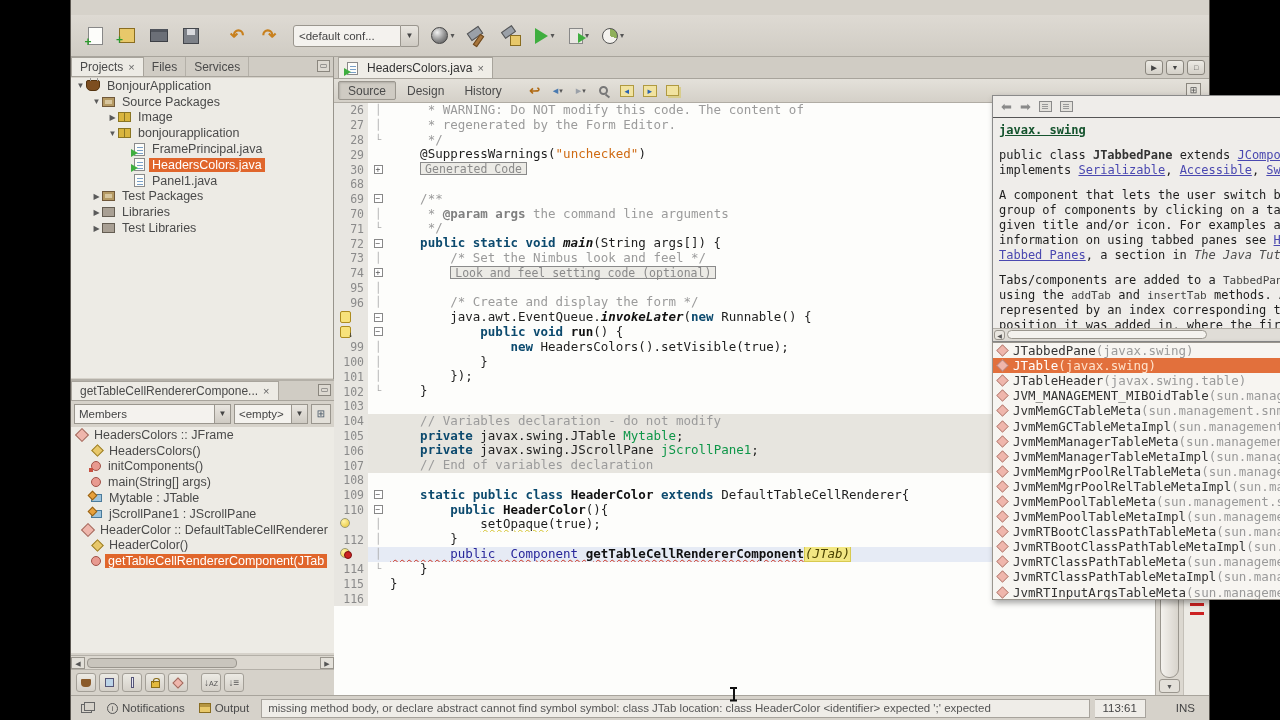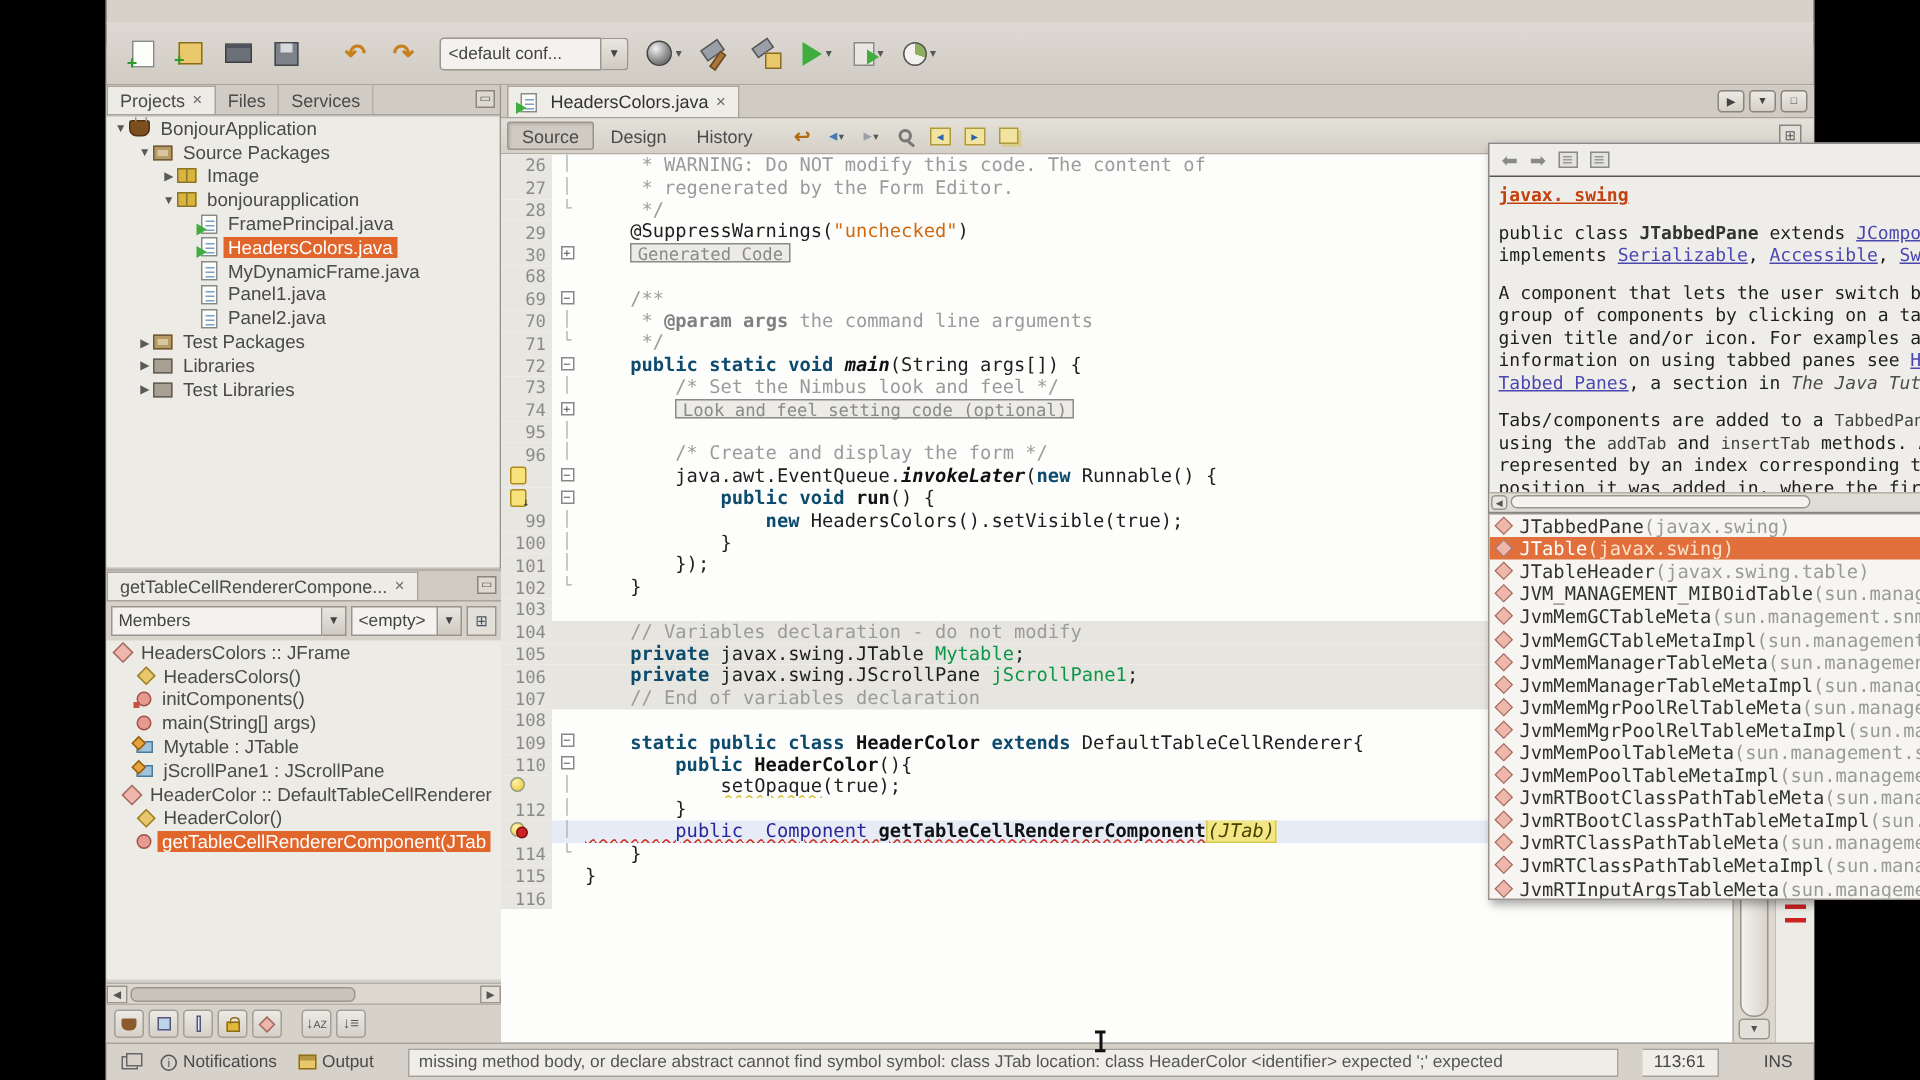--- a/index.html
+++ b/index.html
@@ -159,21 +159,21 @@
 
   
   .jdpopup{position:absolute;left:658px;top:38px;width:407px;height:247px;background:#efedea;border:1px solid #8a8a8a;box-shadow:2px 3px 6px rgba(0,0,0,.35);z-index:6;}
   .jdbar{height:22px;display:flex;align-items:center;gap:8px;padding-left:8px;border-bottom:1px solid #555;}
   .jdbar .nav{font-size:13px;color:#8a8a8a;}
   .jdbar .pg{width:13px;height:11px;border:1px solid #8a8a8a;background:#e4e2dd;position:relative;}
   .jdbar .pg::after{content:"";position:absolute;left:2px;top:2px;width:6px;height:1px;background:#999;box-shadow:0 2px 0 #999,0 4px 0 #999;}
   .jdcontent{position:absolute;left:0;top:23px;right:14px;bottom:13px;overflow:hidden;padding:4px 6px;font:12px/15px "DejaVu Sans Mono",monospace;color:#4e4e4e;}
   .jdp{margin-bottom:10px;}
   .lnk{color:#4a48b0;text-decoration:underline;}
-  .lnkb{color:#c2410c;font-weight:bold;text-decoration:underline;margin-top:32px;}
+  .lnkb{color:#14532d;font-weight:bold;text-decoration:underline;margin-top:32px;}
   .b{font-weight:bold;color:#333;}
   .i{font-style:italic;}
   .codespan{font-size:11px;color:#444;}
   .jdhs{position:absolute;left:0;right:14px;bottom:0;height:13px;background:#e0ddd7;border-top:1px solid #b4b0a8;}
   .jdhs .thumb{position:absolute;left:14px;top:1px;width:200px;height:9px;background:#f4f2ee;border:1px solid #9a968e;border-radius:5px;}
   .jdhs .ar{position:absolute;top:1px;width:11px;height:10px;font-size:6px;text-align:center;line-height:10px;color:#555;border:1px solid #9a968e;border-radius:3px;background:#e9e6e0;}
 
   .ccpopup{position:absolute;left:658px;top:285px;width:472px;height:258px;background:#f7f5f1;border:1px solid #9a968e;box-shadow:2px 3px 6px rgba(0,0,0,.35);z-index:7;overflow:hidden;}
   .crow{height:15.1px;display:flex;align-items:center;font:12.5px "DejaVu Sans Mono",monospace;color:#333;white-space:nowrap;padding-left:2px;position:relative;}
   .crow .cico{width:11px;height:11px;background:#efb6ac;border:1px solid #a06a5e;transform:rotate(45deg) scale(.8);flex:none;margin:0 5px 0 2px;}
@@ -182,21 +182,21 @@
   .crow.sel .cpkg{color:#ffe2cc;}
 
   
   .statusbar{position:absolute;left:0;bottom:0;width:100%;height:25px;background:#d6d2ca;border-top:1px solid #a8a49c;display:flex;align-items:center;font-size:11.5px;color:#4a4a4a;}
   .sb-win{width:11px;height:9px;border:1px solid #666;position:relative;margin:0 8px 0 10px;}
   .sb-win::after{content:"";position:absolute;left:2px;top:-3px;width:9px;height:7px;border:1px solid #666;background:#d6d2ca;}
   .sbtab{display:flex;align-items:center;gap:4px;padding:0 7px;height:100%;}
   .sb-info{width:11px;height:11px;border:1px solid #555;border-radius:50%;font-size:8px;line-height:10px;text-align:center;color:#555;}
   .sb-out{width:12px;height:10px;border:1px solid #8a6d20;background:#e8c86a;position:relative;}
   .sb-out::after{content:"";position:absolute;left:0;top:0;right:0;height:3px;background:#b59542;}
-  .sbmsg{flex:1;height:19px;margin:0 16px;border:1px solid #a7a39c;background:#efede8;color:#555;padding:1px 6px;white-space:nowrap;overflow:hidden;font-size:11.5px;line-height:15px;}
+  .sbmsg{flex:1;height:19px;margin:0 5px;border:1px solid #a7a39c;background:#efede8;color:#555;padding:1px 6px;white-space:nowrap;overflow:hidden;font-size:11.5px;line-height:15px;}
   .sbcell{height:19px;border:1px solid #a7a39c;border-left:none;background:#efede8;padding:1px 8px;line-height:15px;color:#444;}
   .sbins{padding:0 14px;color:#444;margin-left:16px;}
 
   
   .ibeam{position:absolute;left:395px;top:630px;width:9px;height:15px;z-index:9;}
   .ibeam::before{content:"";position:absolute;left:4px;top:1px;width:1.6px;height:13px;background:#111;}
   .ibeam::after{content:"";position:absolute;left:1px;top:0;width:7px;height:1.6px;background:#111;box-shadow:0 12.5px 0 #111;}
 </style>
 </head>
 <body>
@@ -323,31 +323,21 @@
             <span class="lbl">FramePrincipal.java</span>
           </div>
           <div class="trow sel" style="padding-left: 52px;">
             <span class="arrow"></span>
             <span class="tic tic-java-main"></span>
             <span class="lbl">HeadersColors.java</span>
           </div>
           <div class="trow" style="padding-left: 52px;">
             <span class="arrow"></span>
             <span class="tic tic-java"></span>
-            <span class="lbl">MyDynamicFrame.java</span>
-          </div>
-          <div class="trow" style="padding-left: 52px;">
-            <span class="arrow"></span>
-            <span class="tic tic-java"></span>
             <span class="lbl">Panel1.java</span>
-          </div>
-          <div class="trow" style="padding-left: 52px;">
-            <span class="arrow"></span>
-            <span class="tic tic-java"></span>
-            <span class="lbl">Panel2.java</span>
           </div>
           <div class="trow" style="padding-left: 20px;">
             <span class="arrow">▶</span>
             <span class="tic tic-pkgroot"></span>
             <span class="lbl">Test Packages</span>
           </div>
           <div class="trow" style="padding-left: 20px;">
             <span class="arrow">▶</span>
             <span class="tic tic-lib"></span>
             <span class="lbl">Libraries</span>

